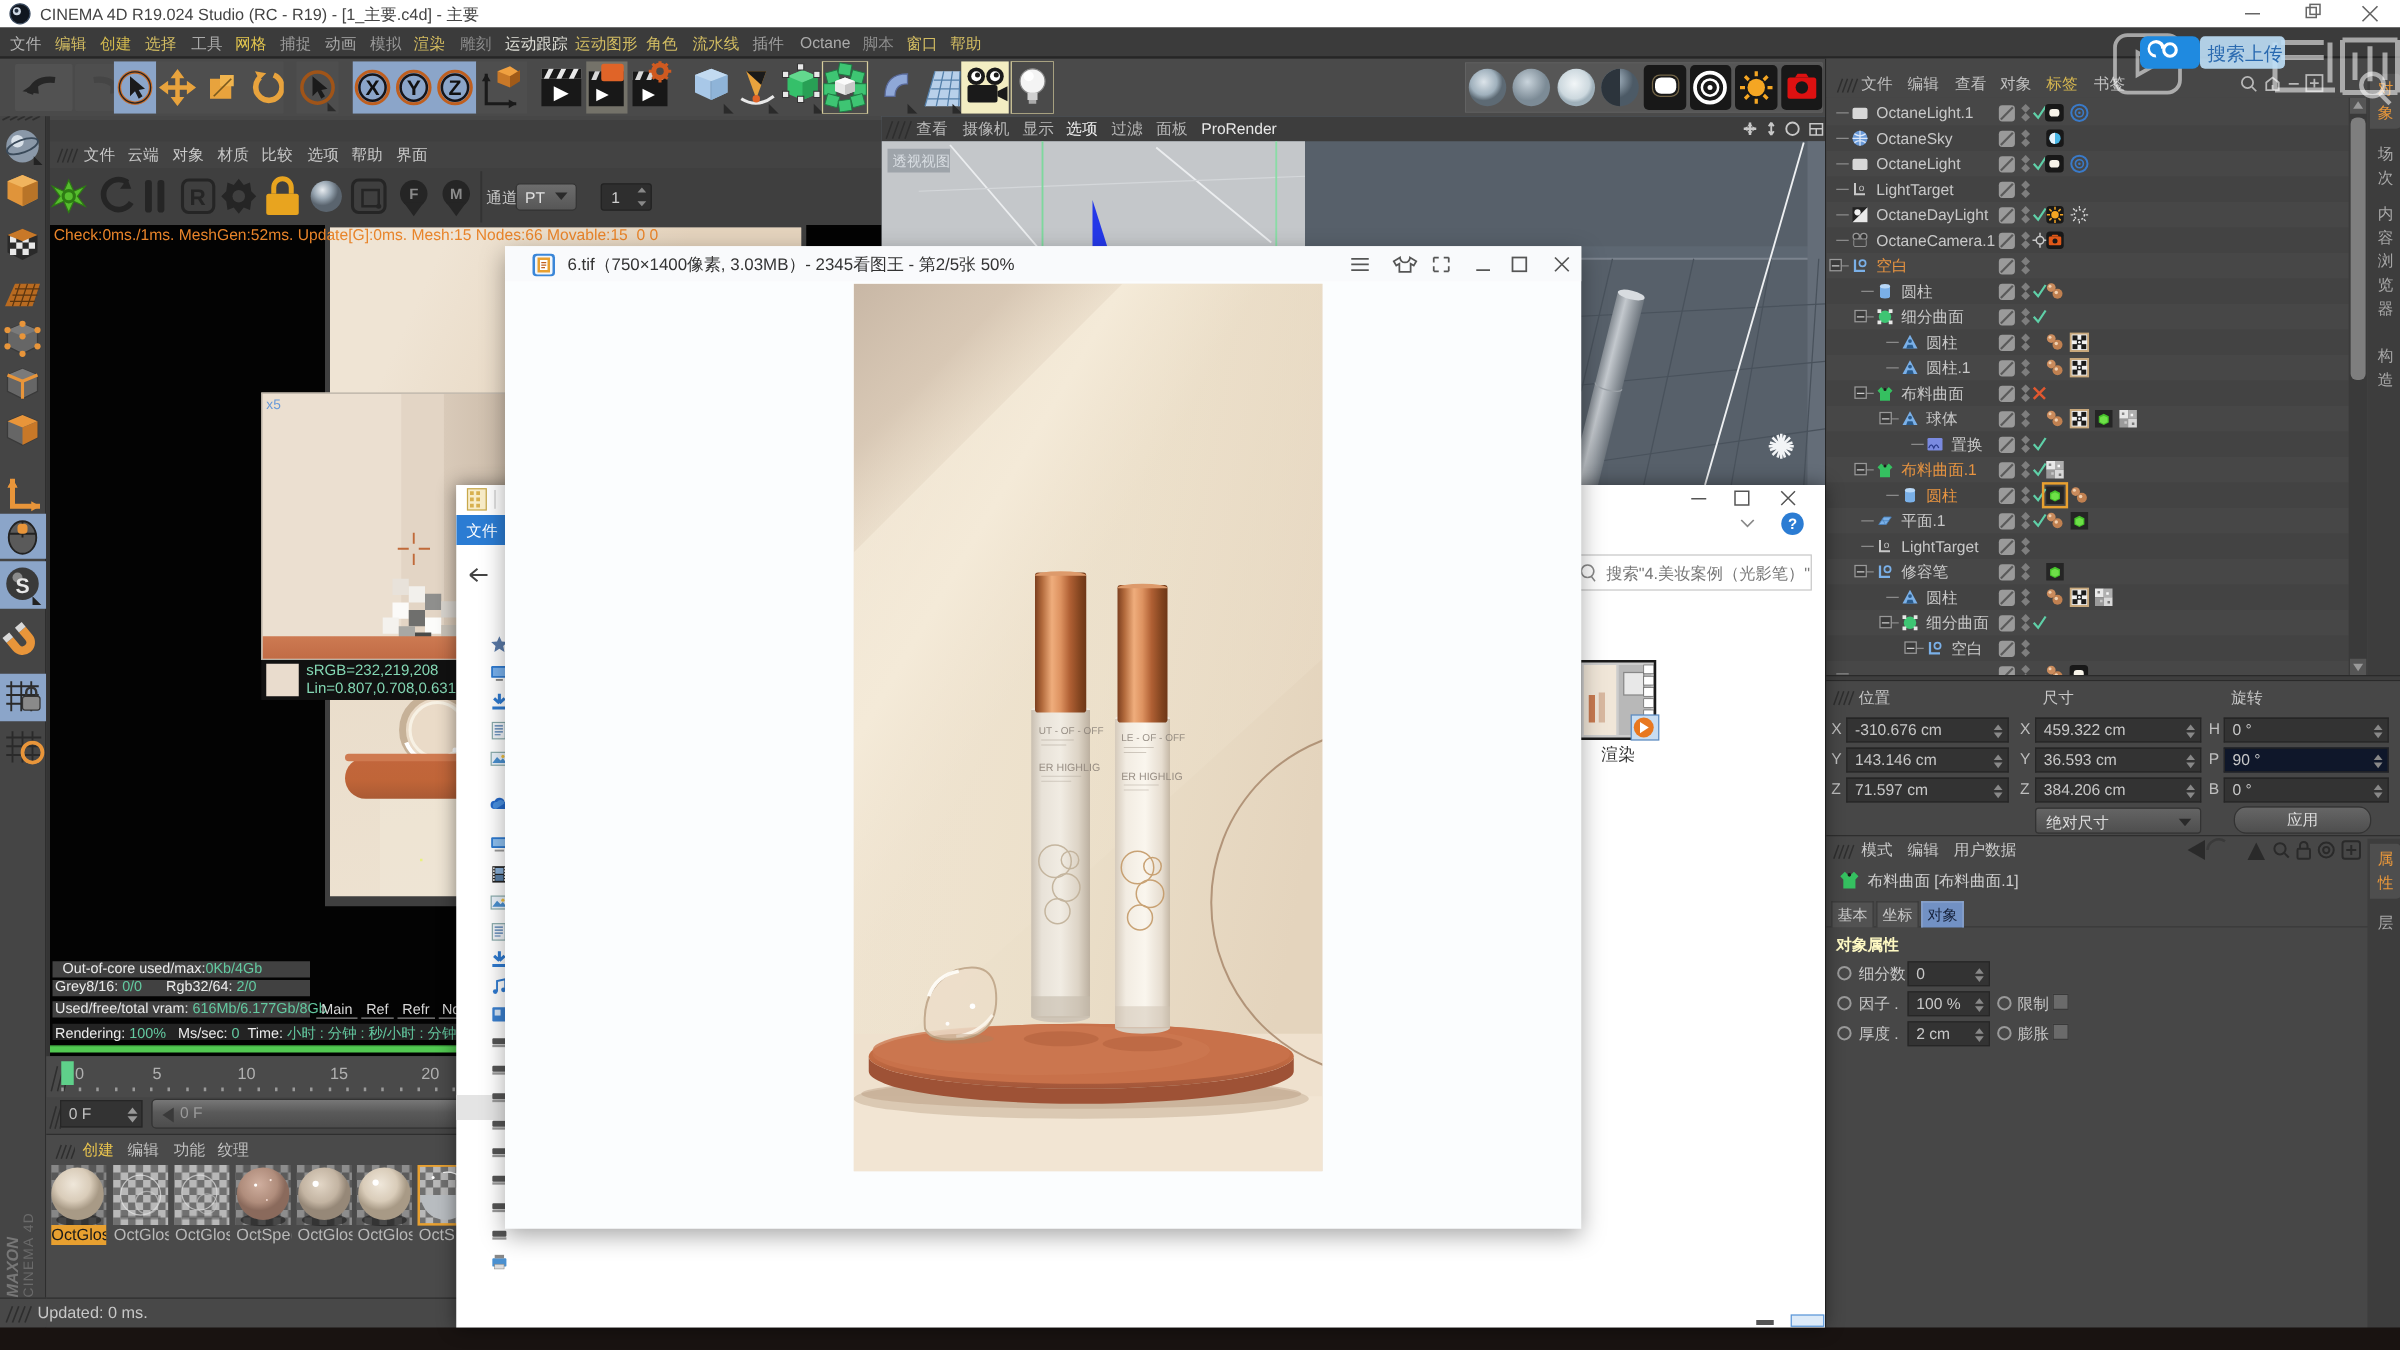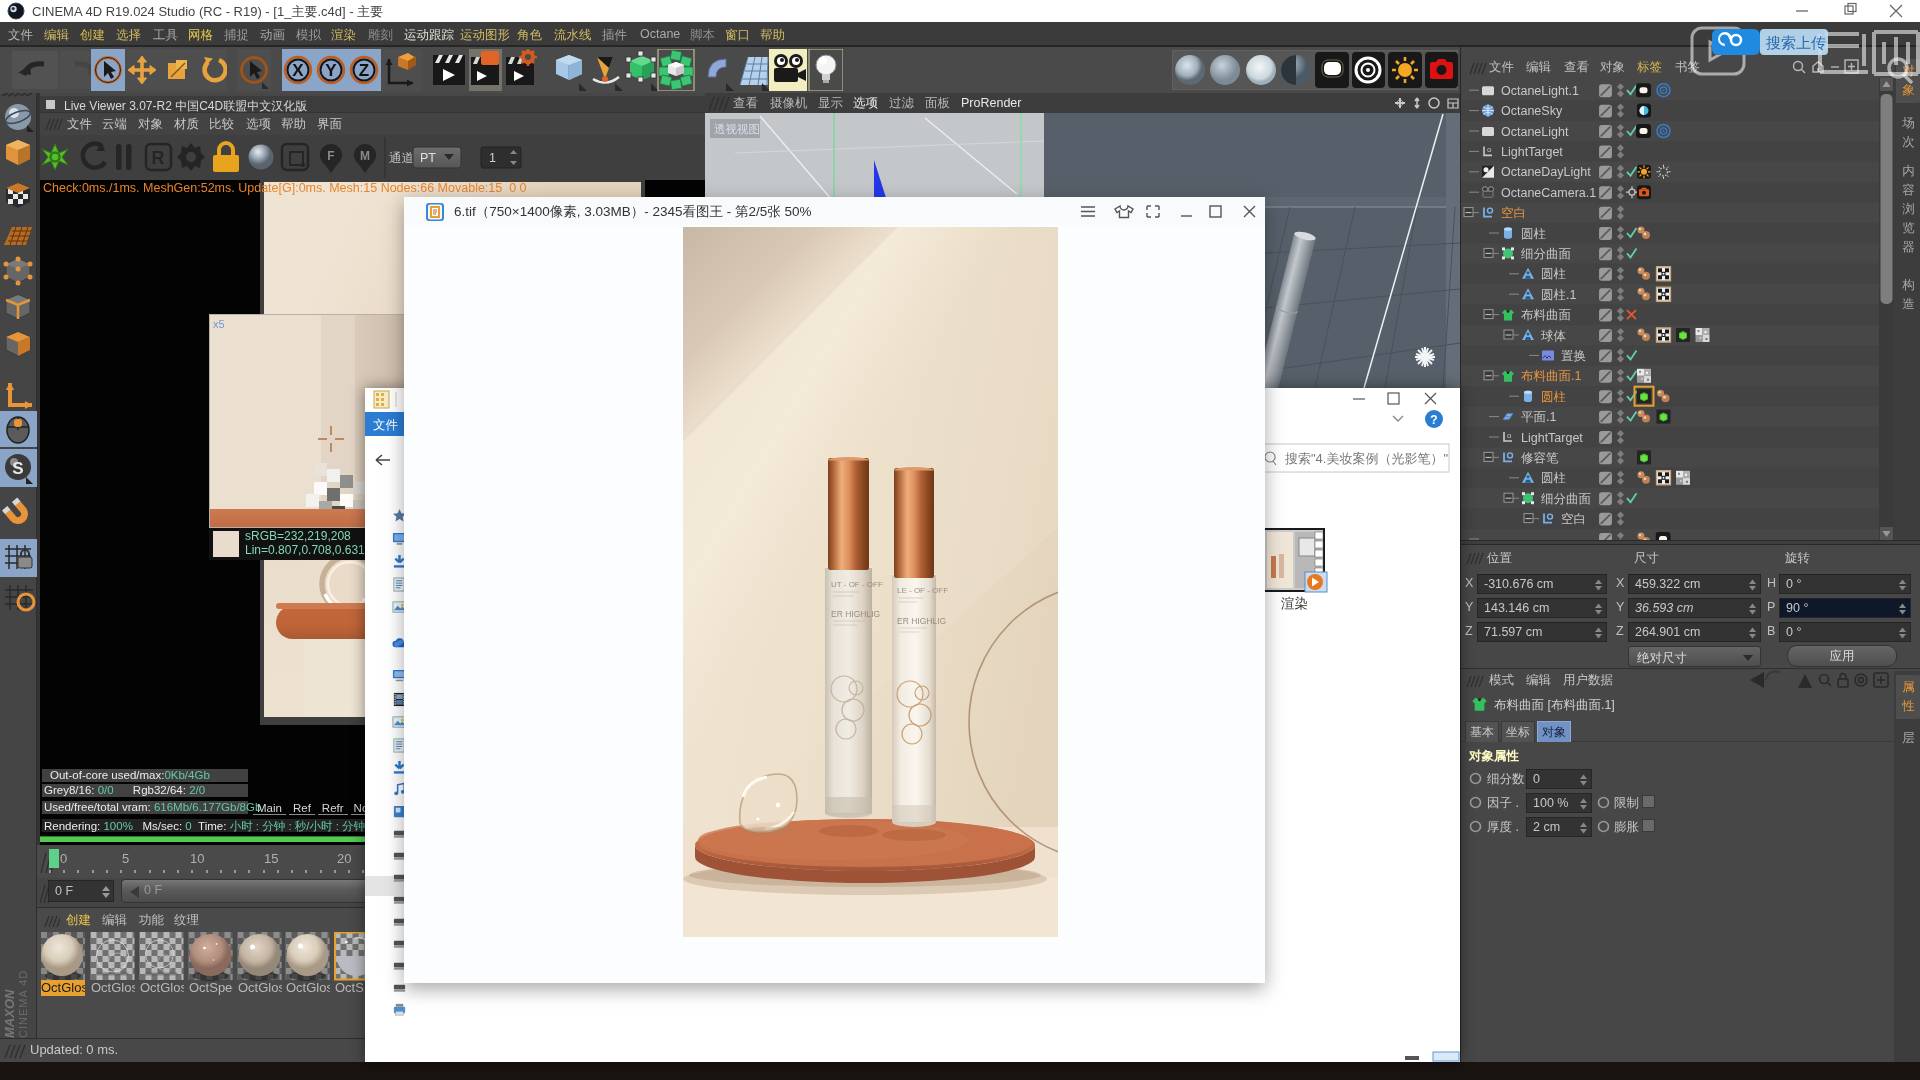--- a/index.html
+++ b/index.html
@@ -445,24 +445,20 @@
     </g>
 
     <g transform="translate(720,264)" stroke="#f2f4f6" stroke-width="2">
       <path d="M0 -10 V10 M-10 0 H10 M-7 -7 L7 7 M-7 7 L7 -7 M-3 -9 L3 9 M-9 -3 L9 3 M-9 3 L9 -3 M-3 9 L3 -9"></path>
     </g>
   </svg>
 </div>
 
 <div id="liveviewer" class="abs" style="left:40px;top:96px;width:665px;height:749px;background:#3f3f3f;">
 
-  <div class="abs" style="left:0;top:0;width:665px;height:17px;background:#3c3c3c;border-bottom:1px solid #333;">
-    <div class="abs" style="left:6px;top:4px;width:9px;height:9px;background:#c8c8c8;"></div>
-    <div class="abs tt" style="left:24px;top:2px;font-size:12px;color:#d8d8d8;">Live Viewer 3.07-R2 中国C4D联盟中文汉化版</div>
-  </div>
 
   <div class="abs" style="left:0;top:17px;width:665px;height:22px;background:#434343;">
     <svg class="abs" style="left:5px;top:4px;" width="18" height="14">
           <g stroke="#2e2e2e" stroke-width="1.2">
             <path d="M1 13 l4 -11 M5 13 l4 -11 M9 13 l4 -11 M13 13 l4 -11"></path>
           </g>
         </svg>
     <div class="abs tt" style="left:27px;top:3px;font-size:12.5px;color:#c8c8c8;">文件</div>
     <div class="abs tt" style="left:62px;top:3px;font-size:12.5px;color:#c8c8c8;">云端</div>
     <div class="abs tt" style="left:98px;top:3px;font-size:12.5px;color:#c8c8c8;">对象</div>
@@ -1201,21 +1197,21 @@
 <div class="abs tt" style="left:4px;top:553px;font-size:12.5px;color:#c0c0c0;">Y</div>
 <div class="abs" style="left:16px;top:551px;width:130px;height:20px;background:#333;border:1px solid #262626;border-top-color:#222;">
         <div class="abs tt" style="left:6px;top:2px;font-size:12.5px;color:#c8c8c8;">143.146 cm</div>
         <svg class="abs" style="left:116px;top:3px;" width="10" height="14">
           <path d="M1 6 l3.5 -4.5 3.5 4.5 Z" fill="#888"></path>
           <path d="M1 8 l3.5 4.5 3.5 -4.5 Z" fill="#888"></path>
         </svg>
       </div>
 <div class="abs tt" style="left:155px;top:553px;font-size:12.5px;color:#c0c0c0;">Y</div>
 <div class="abs" style="left:167px;top:551px;width:133px;height:20px;background:#333;border:1px solid #262626;border-top-color:#222;">
-        <div class="abs tt" style="left:6px;top:2px;font-size:12.5px;color:#c8c8c8;font-style:italic;">36.593 cm</div>
+        <div class="abs tt" style="left:6px;top:2px;font-size:12.5px;color:#c8c8c8;">36.593 cm</div>
         <svg class="abs" style="left:119px;top:3px;" width="10" height="14">
           <path d="M1 6 l3.5 -4.5 3.5 4.5 Z" fill="#888"></path>
           <path d="M1 8 l3.5 4.5 3.5 -4.5 Z" fill="#888"></path>
         </svg>
       </div>
 <div class="abs tt" style="left:306px;top:553px;font-size:12.5px;color:#c0c0c0;">P</div>
 <div class="abs" style="left:318px;top:551px;width:132px;height:20px;background:#0f172a;border:1px solid #262626;border-top-color:#222;">
         <div class="abs tt" style="left:6px;top:2px;font-size:12.5px;color:#c8c8c8;">90 °</div>
         <svg class="abs" style="left:118px;top:3px;" width="10" height="14">
           <path d="M1 6 l3.5 -4.5 3.5 4.5 Z" fill="#888"></path>
@@ -1225,21 +1221,21 @@
 <div class="abs tt" style="left:4px;top:577px;font-size:12.5px;color:#c0c0c0;">Z</div>
 <div class="abs" style="left:16px;top:575px;width:130px;height:20px;background:#333;border:1px solid #262626;border-top-color:#222;">
         <div class="abs tt" style="left:6px;top:2px;font-size:12.5px;color:#c8c8c8;">71.597 cm</div>
         <svg class="abs" style="left:116px;top:3px;" width="10" height="14">
           <path d="M1 6 l3.5 -4.5 3.5 4.5 Z" fill="#888"></path>
           <path d="M1 8 l3.5 4.5 3.5 -4.5 Z" fill="#888"></path>
         </svg>
       </div>
 <div class="abs tt" style="left:155px;top:577px;font-size:12.5px;color:#c0c0c0;">Z</div>
 <div class="abs" style="left:167px;top:575px;width:133px;height:20px;background:#333;border:1px solid #262626;border-top-color:#222;">
-        <div class="abs tt" style="left:6px;top:2px;font-size:12.5px;color:#c8c8c8;">264.901 cm</div>
+        <div class="abs tt" style="left:6px;top:2px;font-size:12.5px;color:#c8c8c8;">384.206 cm</div>
         <svg class="abs" style="left:119px;top:3px;" width="10" height="14">
           <path d="M1 6 l3.5 -4.5 3.5 4.5 Z" fill="#888"></path>
           <path d="M1 8 l3.5 4.5 3.5 -4.5 Z" fill="#888"></path>
         </svg>
       </div>
 <div class="abs tt" style="left:306px;top:577px;font-size:12.5px;color:#c0c0c0;">B</div>
 <div class="abs" style="left:318px;top:575px;width:132px;height:20px;background:#333;border:1px solid #262626;border-top-color:#222;">
         <div class="abs tt" style="left:6px;top:2px;font-size:12.5px;color:#c8c8c8;">0 °</div>
         <svg class="abs" style="left:118px;top:3px;" width="10" height="14">
           <path d="M1 6 l3.5 -4.5 3.5 4.5 Z" fill="#888"></path>

